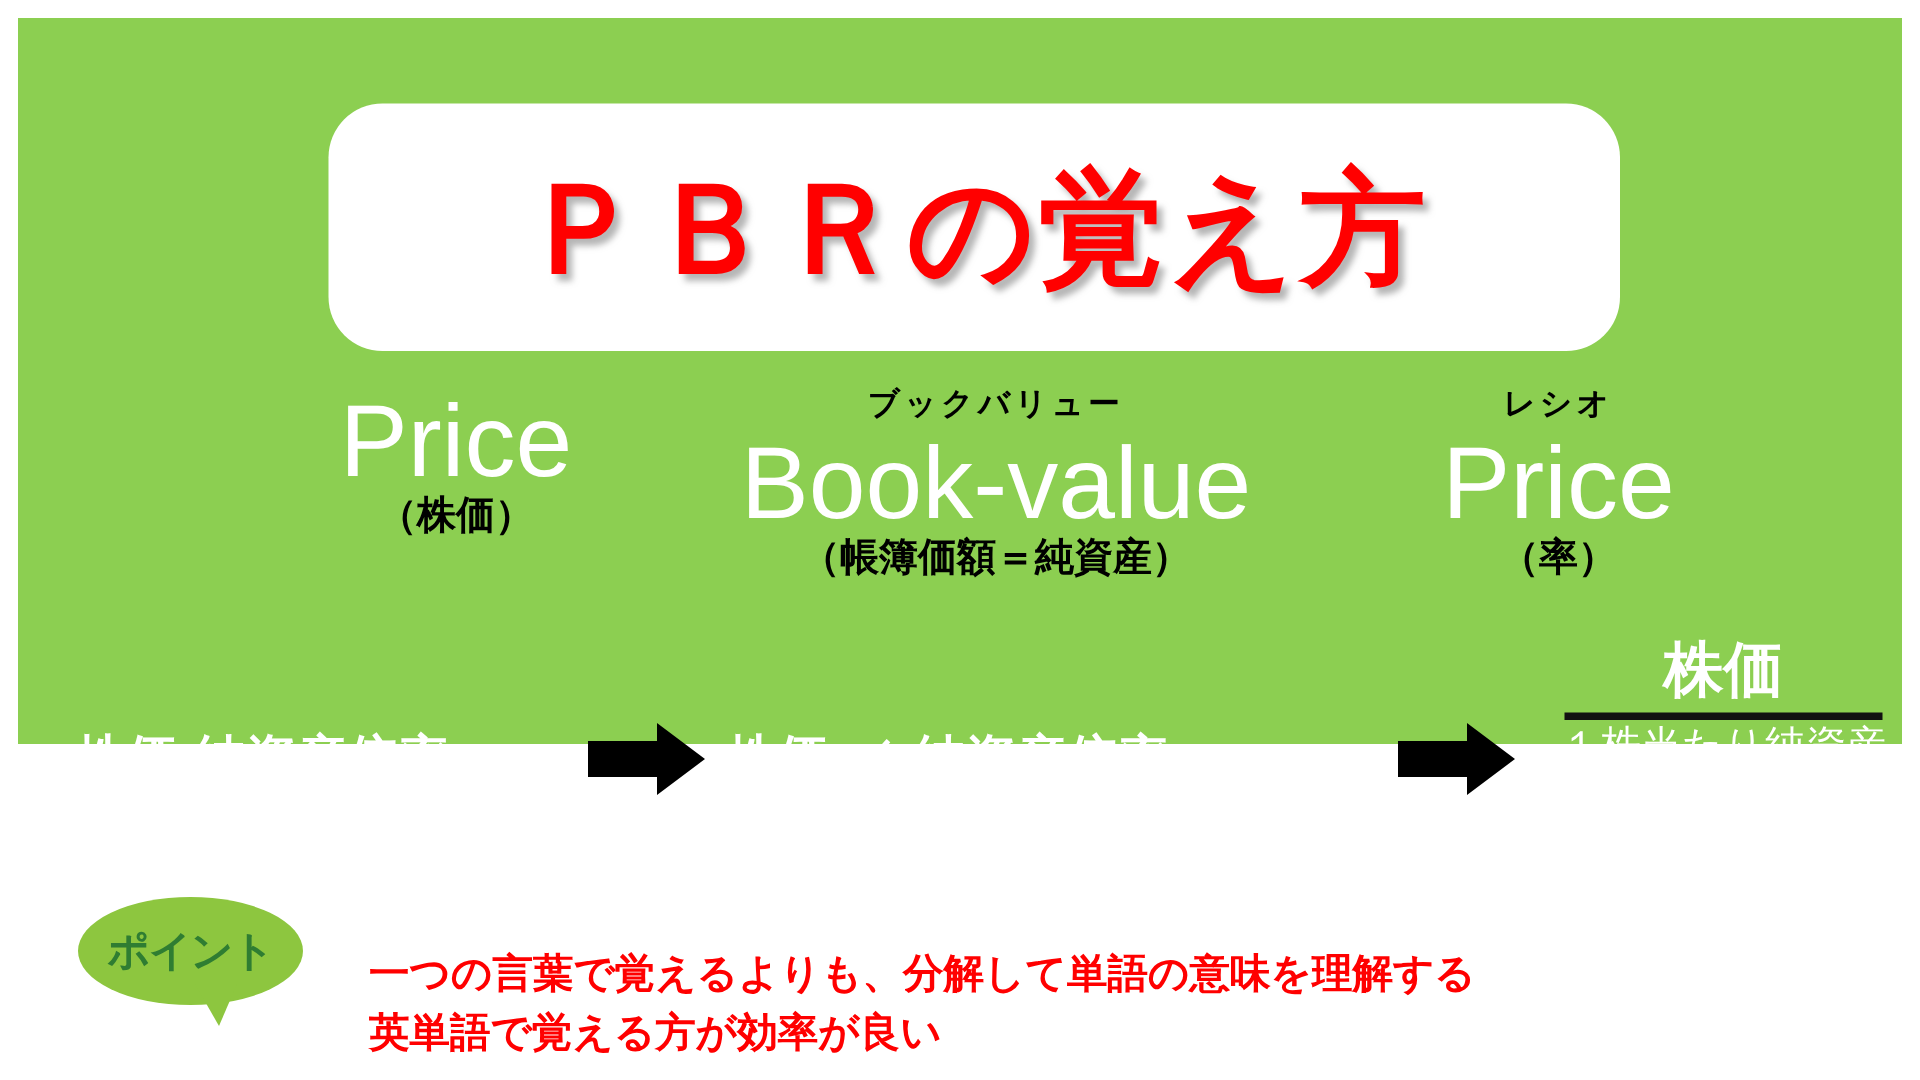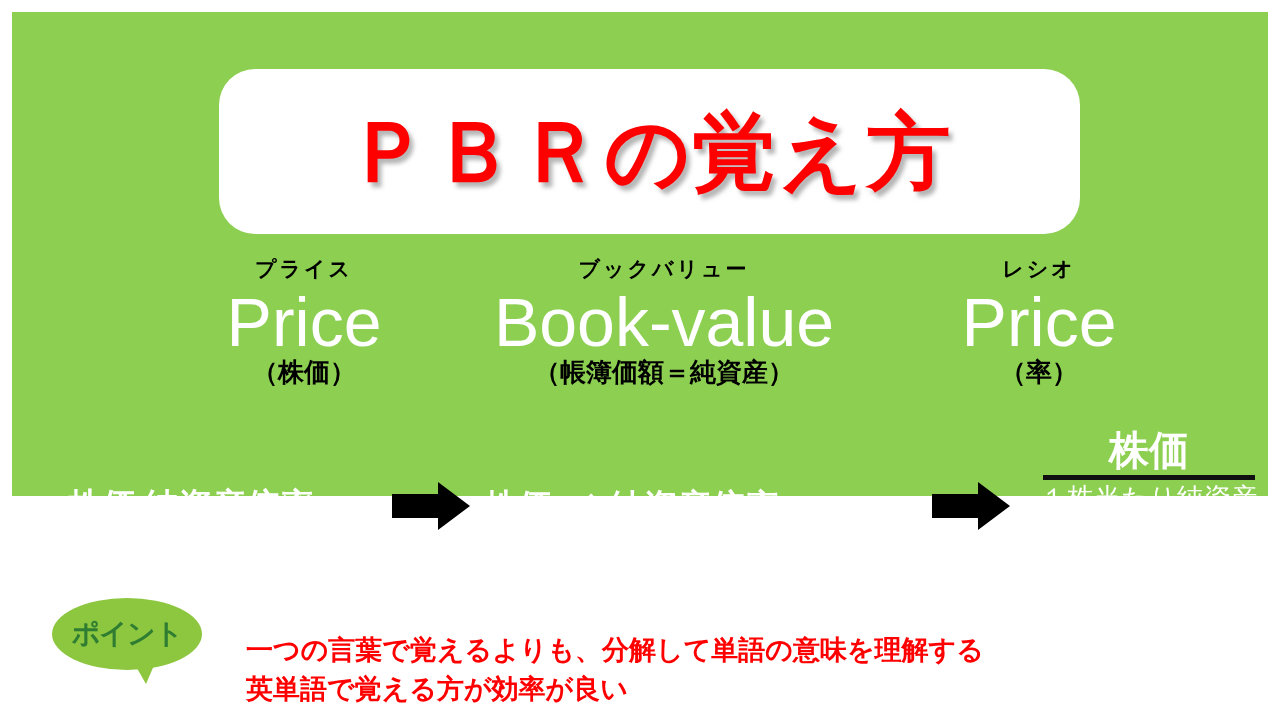--- a/index.html
+++ b/index.html
@@ -108,41 +108,41 @@
   }
   .formula-term {
     position: absolute;
     font-family: "DejaVu Sans", "Liberation Sans", sans-serif;
     font-size: 34px;
     font-weight: bold;
     color: #ffffff;
     white-space: nowrap;
     line-height: 1;
   }
-  .term-a { left: 44px;  top: 37px; font-family: Liberation Serif, serif; }
+  .term-a { left: 26px;  top: 37px; }
   .term-b { left: 460px; top: 37px; }
 
   .arrow {
     position: absolute;
     width: 78px;
     height: 48px;
   }
   .arrow-1 { left: 368px; top: 30px; }
   .arrow-2 { left: 908px; top: 30px; }
 
   
   .fraction {
     position: absolute;
     left: 1000px;
     top: -22px;
     width: 250px;
     text-align: center;
   }
   .frac-num {
-    font-family: Liberation Serif, serif;
+    font-family: Liberation Mono, monospace;
     font-size: 40px;
     font-weight: bold;
     color: #ffffff;
     line-height: 1.05;
     white-space: nowrap;
   }
   .frac-bar {
     height: 5px;
     background: #111111;
     margin: 3px auto 4px auto;
@@ -230,21 +230,20 @@
 
   <div class="green-panel">
 
     <div class="title-card">
       <div class="title-text">ＰＢＲの覚え方</div>
     </div>
 
     <div class="words-row">
 
       <div class="word-col c1">
-        <div class="furigana">プライス</div>
         <div class="english">Price</div>
         <div class="jp-gloss">（株価）</div>
       </div>
 
       <div class="word-col c2">
         <div class="furigana">ブックバリュー</div>
         <div class="english">Book-value</div>
         <div class="jp-gloss">（帳簿価額＝純資産）</div>
       </div>
 

